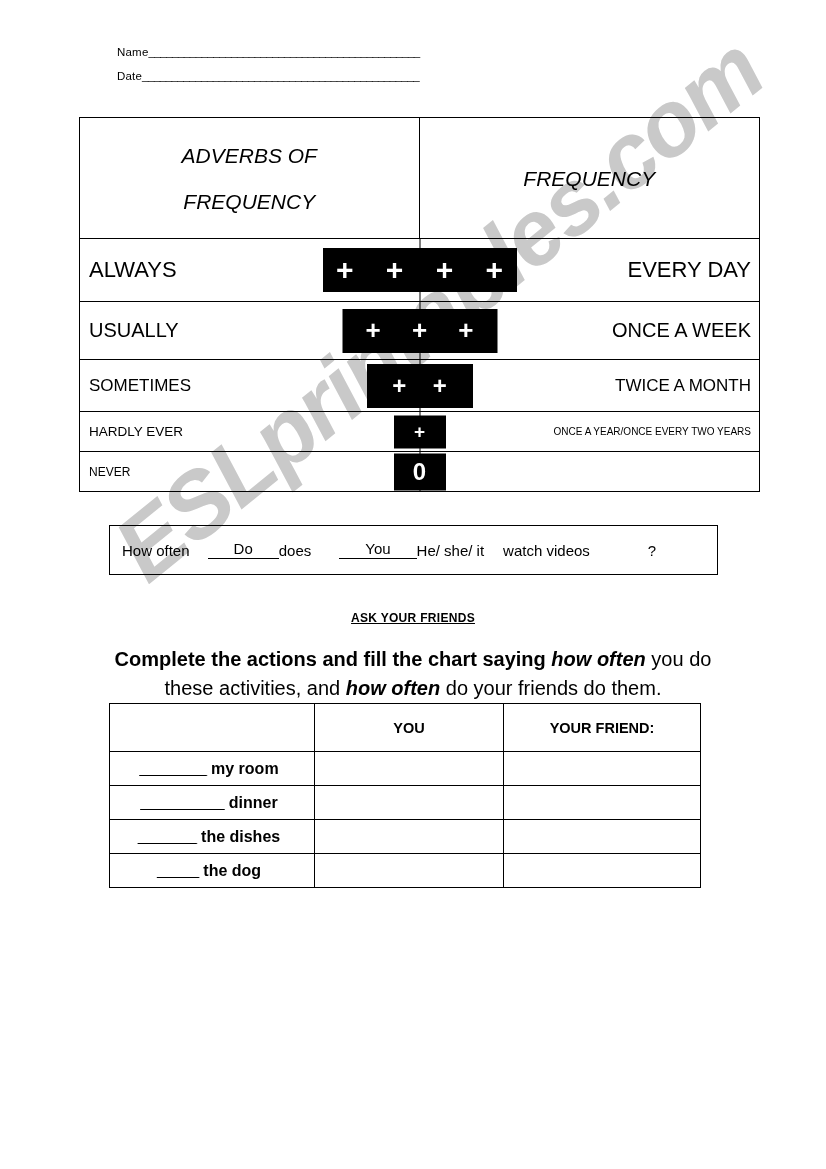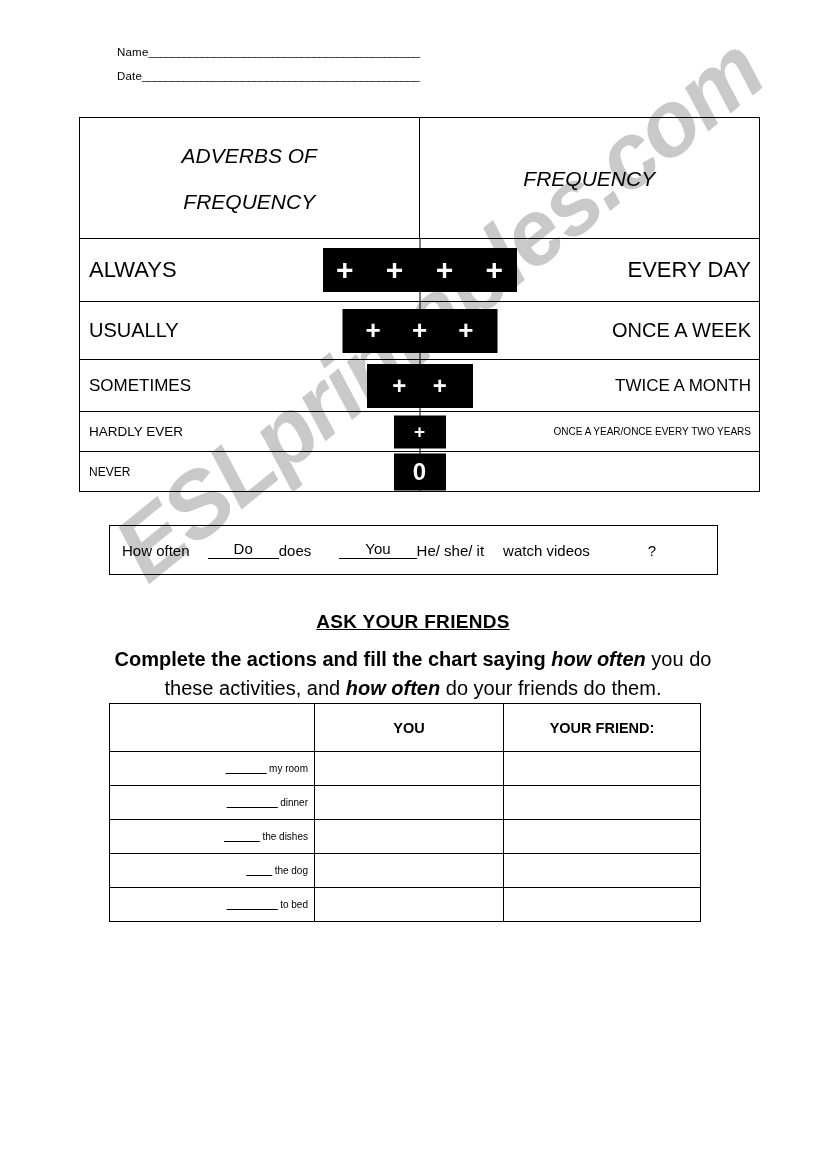--- a/index.html
+++ b/index.html
@@ -164,21 +164,21 @@
   .frac.f2 { margin-left: 22px; }
   .q-watch { margin-left: 13px; }
   .q-mark  { margin-left: 58px; }
 
   
   .ask-title {
     position: absolute;
     left: 0; right: 0;
     top: 611px;
     text-align: center;
-    font-size: 19px;
+    font-size: 12px;
     font-weight: bold;
     text-decoration: underline;
     letter-spacing: .3px;
   }
   .instructions {
     position: absolute;
     left: 110px;
     top: 645px;
     width: 606px;
     text-align: center;
@@ -212,25 +212,25 @@
     font-weight: bold;
     text-align: center;
     vertical-align: middle;
   }
   .act-table thead th.blank { font-weight: normal; }
   .act-table tbody td {
     height: 34px;
     vertical-align: middle;
   }
   .act-table tbody td.label {
-    font-size: 10px;
-    text-align: right;
+    font-size: 16px;
+    text-align: center;
     padding-right: 6px;
     white-space: nowrap;
-    font-weight: normal;
+    font-weight: bold;
   }
   .act-table tbody td.label .blank {
     text-decoration: underline;
     letter-spacing: -0.5px;
   }
 </style>
 </head>
 <body>
 
 <div class="watermark">ESLprintables.com</div>
@@ -355,21 +355,16 @@
     <tr>
       <td class="label"><span class="blank">_______</span> <span>the dishes</span></td>
       <td></td>
       <td></td>
     </tr>
     <tr>
       <td class="label"><span class="blank">_____</span> <span>the dog</span></td>
       <td></td>
       <td></td>
     </tr>
-    <tr>
-      <td class="label"><span class="blank">__________</span> <span>to bed</span></td>
-      <td></td>
-      <td></td>
-    </tr>
   </tbody>
 </table>
 
 </div>
 
 </body></html>

